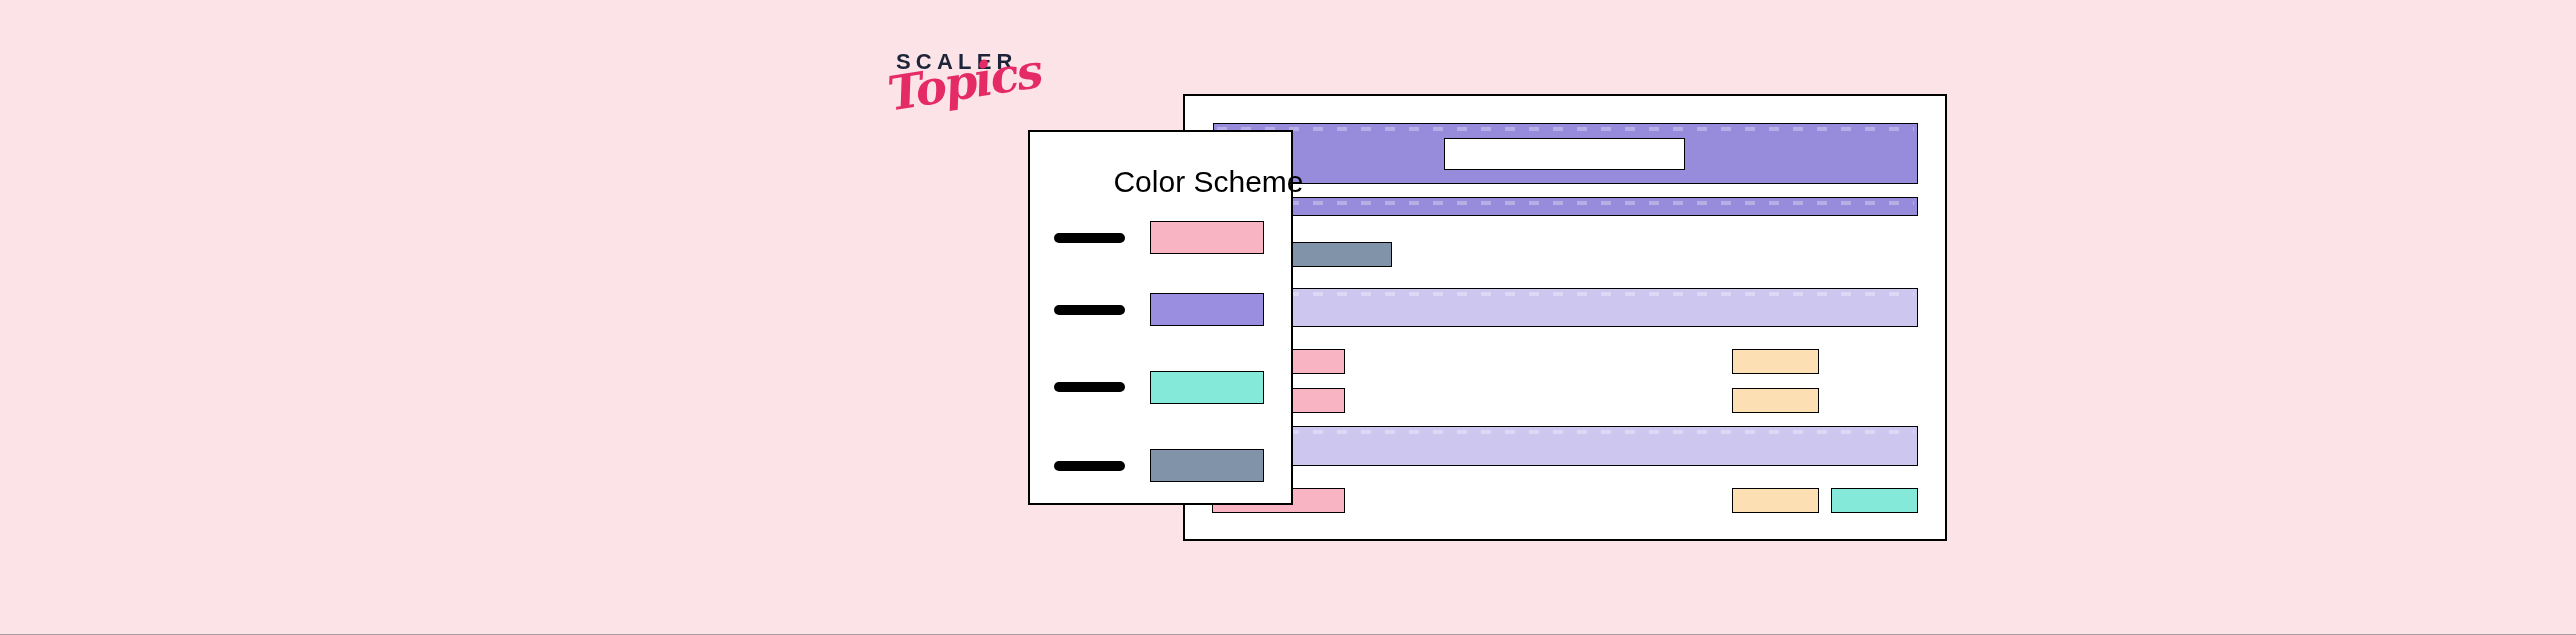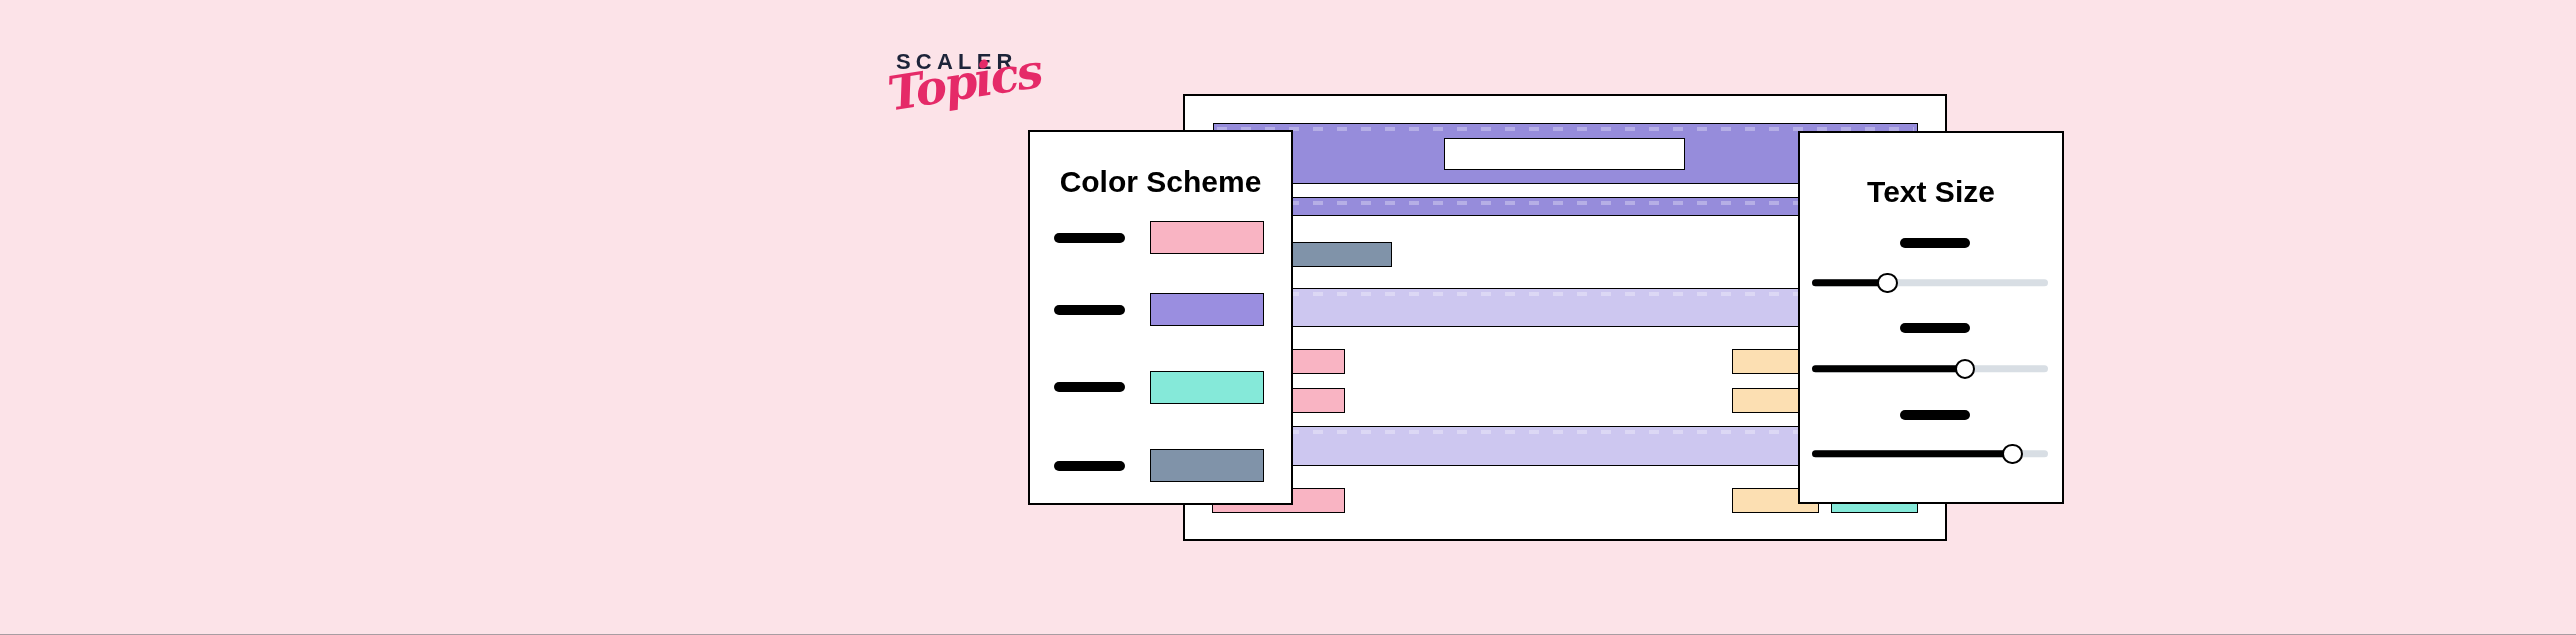--- a/index.html
+++ b/index.html
@@ -26,21 +26,21 @@
       background:repeating-linear-gradient(90deg,rgba(255,255,255,.30) 0 10.3px,transparent 10.3px 24px);}
   .cardL{left:27px;width:133px;height:25px;border:1.5px solid #000;}
   .cardR{left:547px;width:87px;height:25px;border:1.5px solid #000;}
   .row1{top:253px;} .row2{top:292px;} .row3{top:392px;}
   .teal-card{left:646px;top:392px;width:87px;height:25px;border:1.5px solid #000;}
   
   .panel{position:absolute;background:#fff;border:2.1px solid #000;box-sizing:border-box;z-index:5;}
   .panel-cs{left:1028px;top:130px;width:265px;height:375px;}
   .panel-ts{left:1798px;top:131px;width:266px;height:373px;}
   .panel-title{position:absolute;left:0;width:100%;text-align:center;font-size:30px;
-               font-weight:700;color:#000;}
+               font-weight:400;color:#000;padding-left:48px;}
   .panel-cs .panel-title{top:33px;}
   .panel-ts .panel-title{top:42px;}
   .dash{position:absolute;height:9.8px;border-radius:5.2px;background:#000;}
   .cs-dash{left:24px;width:71px;}
   .cs-d1{top:101px;} .cs-d2{top:173px;} .cs-d3{top:250px;} .cs-d4{top:329px;}
   .swatch{position:absolute;left:120px;width:114px;height:33px;border:1.5px solid #000;box-sizing:border-box;}
   .cs-s1{top:89px;} .cs-s2{top:161px;} .cs-s3{top:239px;} .cs-s4{top:317px;}
   .ts-dash{left:100px;width:70px;}
   .ts-d1{top:105px;} .ts-d2{top:190px;} .ts-d3{top:277px;}
   .slider{position:absolute;left:12.4px;width:236px;height:21.6px;}
@@ -82,42 +82,15 @@
     <div class="dash cs-dash cs-d1"></div>
     <div class="swatch cs-s1" style="background:#f9b4c3"></div>
     <div class="dash cs-dash cs-d2"></div>
     <div class="swatch cs-s2" style="background:#9a8ee0"></div>
     <div class="dash cs-dash cs-d3"></div>
     <div class="swatch cs-s3" style="background:#85e9d9"></div>
     <div class="dash cs-dash cs-d4"></div>
     <div class="swatch cs-s4" style="background:#8093a9"></div>
   </div>
 
-  <div class="panel panel-ts">
-    <div class="panel-title">Text Size</div>
-
-    <div class="dash ts-dash ts-d1"></div>
-    <div class="slider sl1" style="--pct: 32%;">
-      <div class="track">
-        <div class="fill"></div>
-        <div class="knob"></div>
-      </div>
-    </div>
-
-    <div class="dash ts-dash ts-d2"></div>
-    <div class="slider sl2" style="--pct: 65%;">
-      <div class="track">
-        <div class="fill"></div>
-        <div class="knob"></div>
-      </div>
-    </div>
-
-    <div class="dash ts-dash ts-d3"></div>
-    <div class="slider sl3" style="--pct: 85%;">
-      <div class="track">
-        <div class="fill"></div>
-        <div class="knob"></div>
-      </div>
-    </div>
-  </div>
 
 </div>
 
 
 </body></html>

